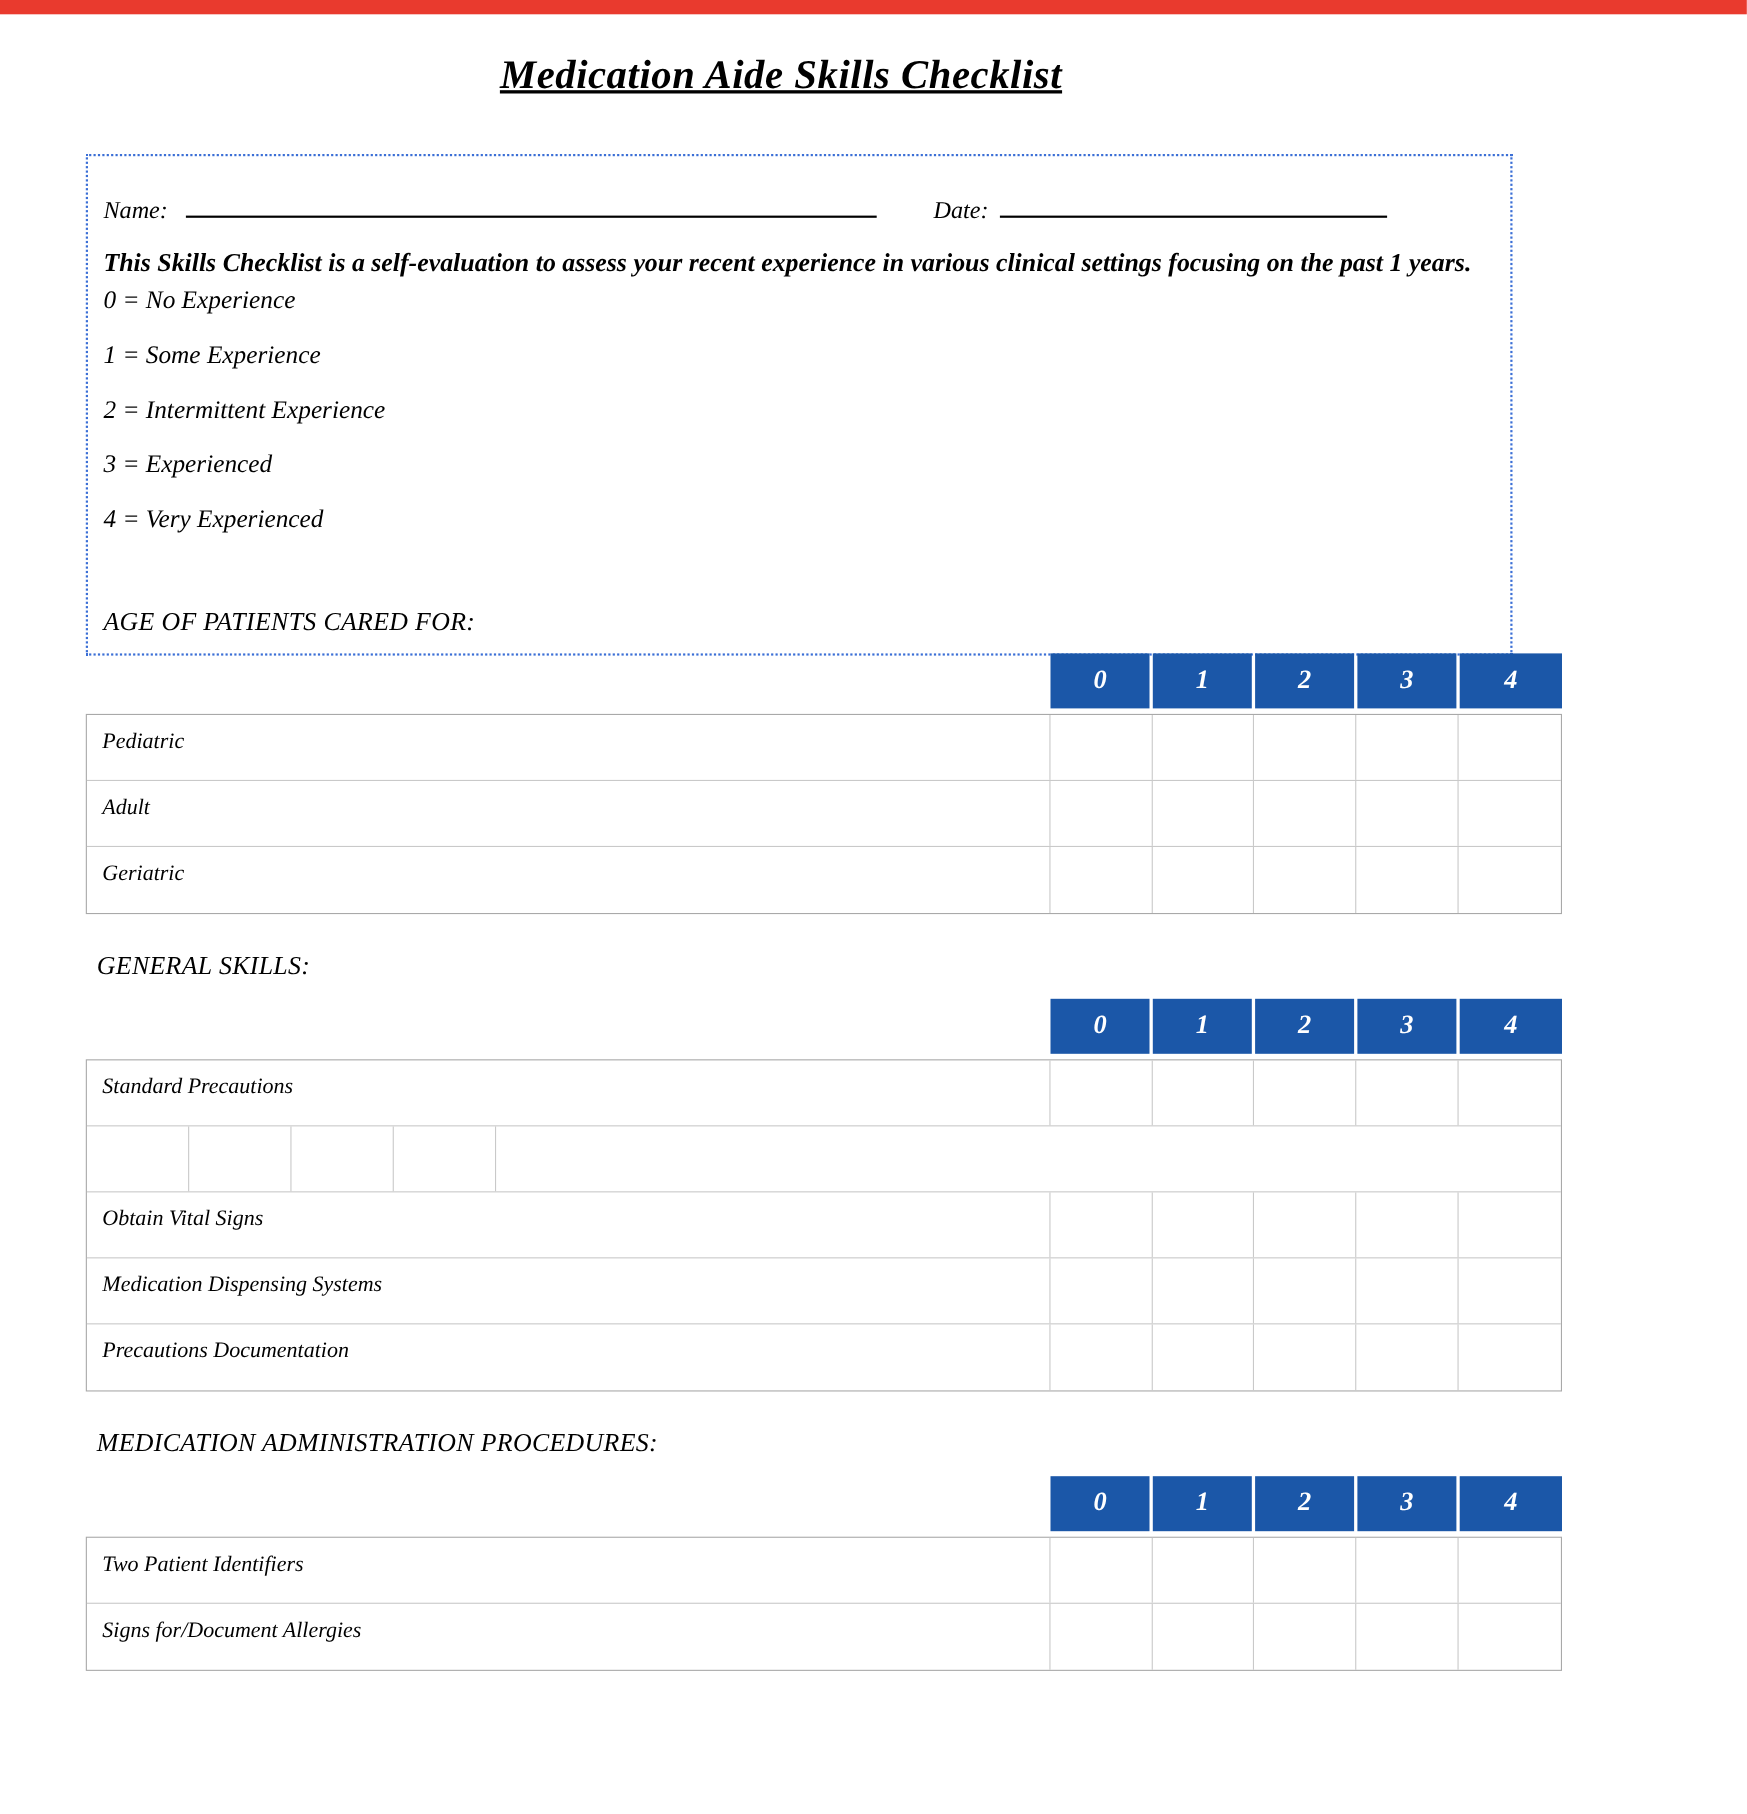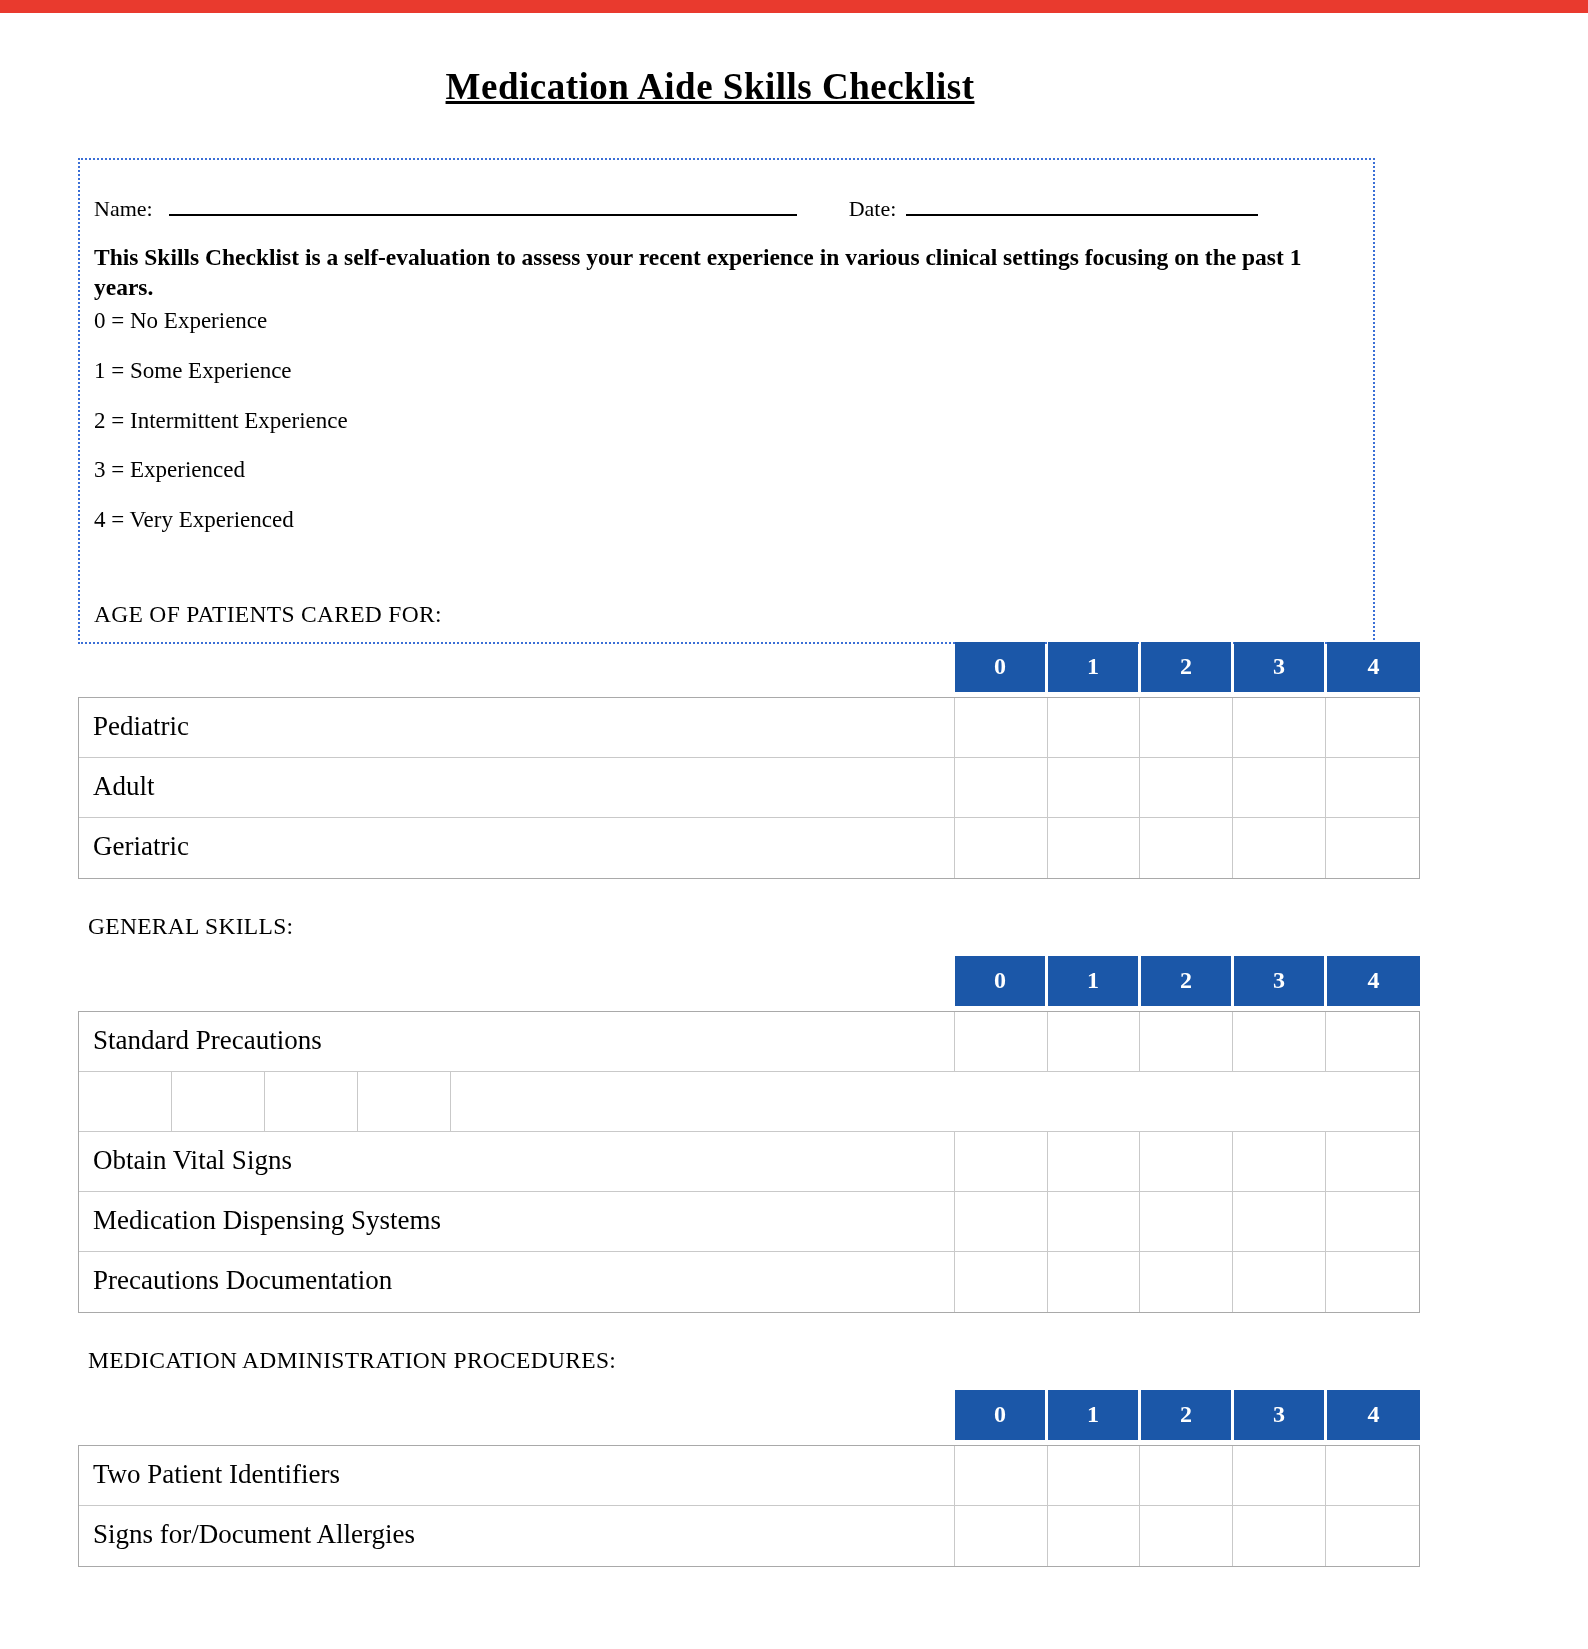--- a/index.html
+++ b/index.html
@@ -9,21 +9,21 @@
     background: #ffffff;
     font-family: "Liberation Serif", serif;
     color: #000;
     overflow: hidden;
   }
   .top-bar {
     position: absolute; top: 0; left: 0;
     width: 1588px; height: 13px;
     background: #e93a2e;
   }
-  .page { position: relative; padding-top: 19px; }
+  .page { position: relative; padding-top: 1px; font-style: italic; }
 
   .doc-title {
     margin-top: 46px;
     text-align: center;
     font-size: 37px;
     font-weight: bold;
     text-decoration: underline;
     letter-spacing: 0.5px;
     width: 1420px;
   }
@@ -106,21 +106,21 @@
   }
   .trow {
     display: flex;
     height: 60px;
     border-bottom: 1px solid #c9c9c9;
   }
   .trow:last-child { border-bottom: none; }
   .label-cell {
     width: 877px;
     padding: 13px 6px 0 14px;
-    font-size: 27px;
+    font-size: 20px;
     border-right: 1px solid #c9c9c9;
   }
   .rate-cell {
     width: 93px;
     border-right: 1px solid #c9c9c9;
   }
   .rate-cell:last-child { border-right: none; }
 </style>
 </head>
 <body>

